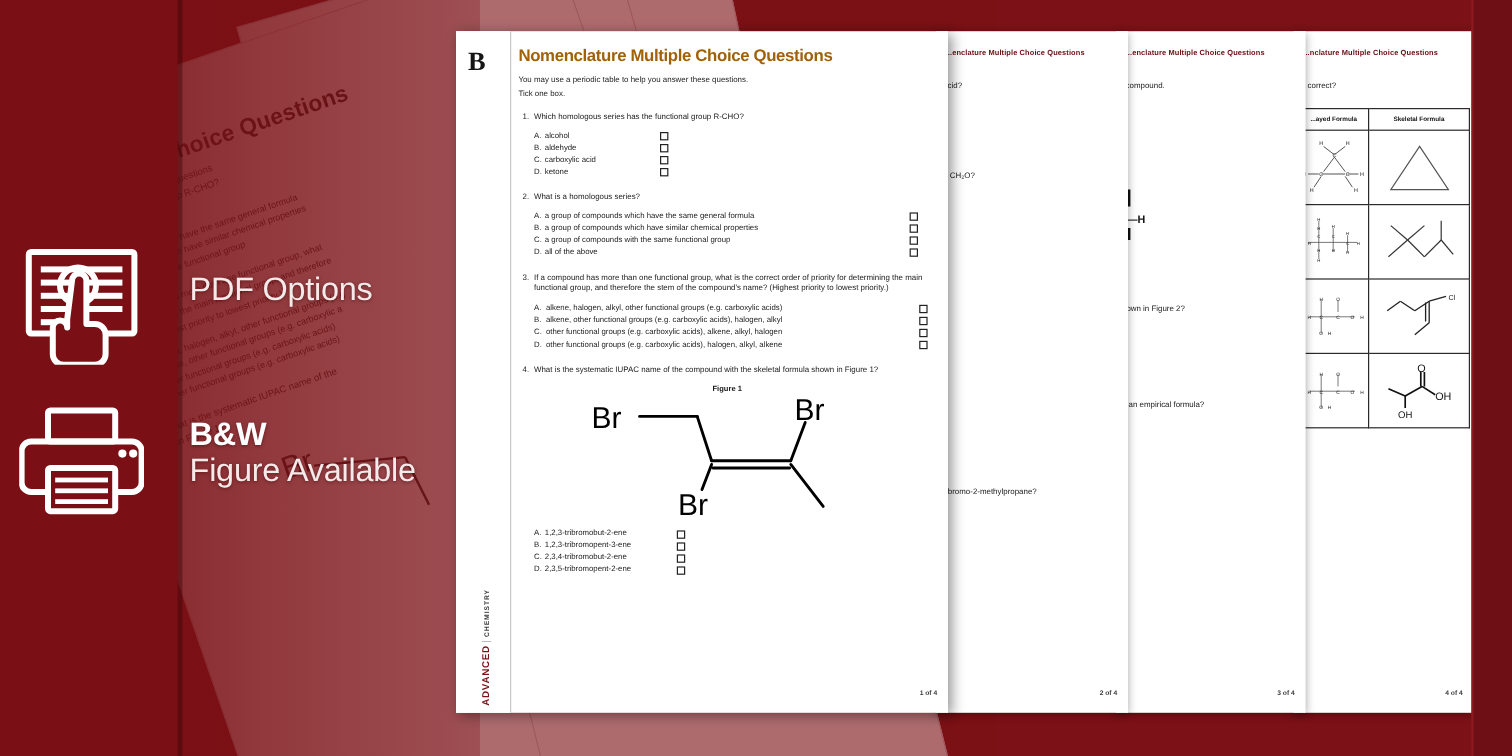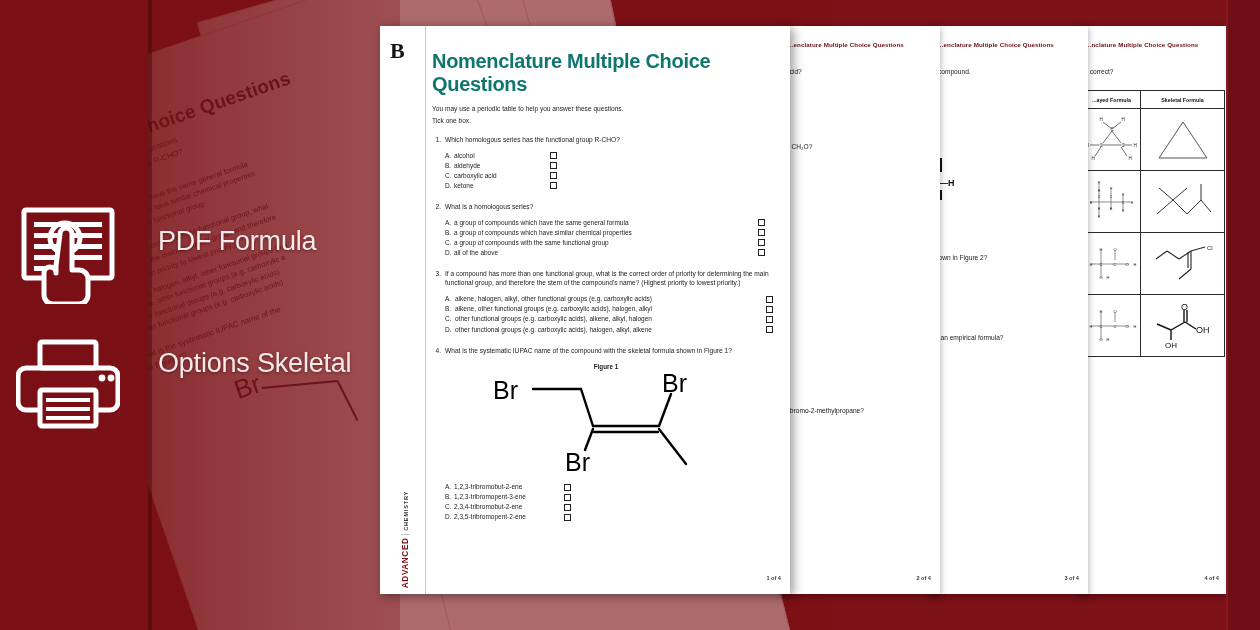--- a/index.html
+++ b/index.html
@@ -103,21 +103,21 @@
     position: absolute; left: -35px; bottom: 50px; width: 120px;
     transform: rotate(-90deg); transform-origin: center;
     font-size: 8.2px; font-weight: bold; letter-spacing: .6px;
     color: #7c1117; white-space: nowrap; text-align: center;
   }
   #p1-brand .sep { color: #aaa; font-weight: normal; margin: 0 2px; }
   #p1-brand .sub { font-size: 5.6px; letter-spacing: .8px; color: #3b3b3b; }
 
   #p1-body { position: absolute; left: 52px; top: 0; right: 10px; bottom: 0; }
   #p1-title {
-    margin-top: 24px; font-size: 20px; font-weight: bold; color: #0f766e;
+    margin-top: 12px; font-size: 14px; font-weight: bold; color: #a16207;
     letter-spacing: -0.3px;
   }
   .p1-intro { font-size: 6.6px; color: #1c1c1c; margin-top: 9px; }
   .q-block { margin-top: 12px; }
   .q-row { display: flex; font-size: 6.6px; color: #1a1a1a; line-height: 1.32; }
   .q-num { width: 13px; flex: none; text-align: right; padding-right: 4px; }
   .q-text { flex: 1; }
   .opt-list { margin-top: 6px; margin-left: 13px; }
   .opt {
     display: flex; align-items: center; font-size: 6.5px; color: #1a1a1a;
@@ -614,20 +614,21 @@
             <rect x="30" y="69" width="44" height="4"></rect>
             <rect x="30" y="78" width="44" height="4"></rect>
           </g>
         </svg>
       </div>
     </div>
 
   </div>
 
   <div id="promo-text-1">
-    <div class="promo-light">PDF Formula</div>
+    <div class="promo-light">PDF Options</div>
   </div>
 
   <div id="promo-text-2">
-    <div class="promo-light">Options Skeletal</div>
+    <div class="promo-strong">B&amp;W</div>
+    <div class="promo-light">Figure Available</div>
   </div>
 
 </div>
 
 </body></html>

